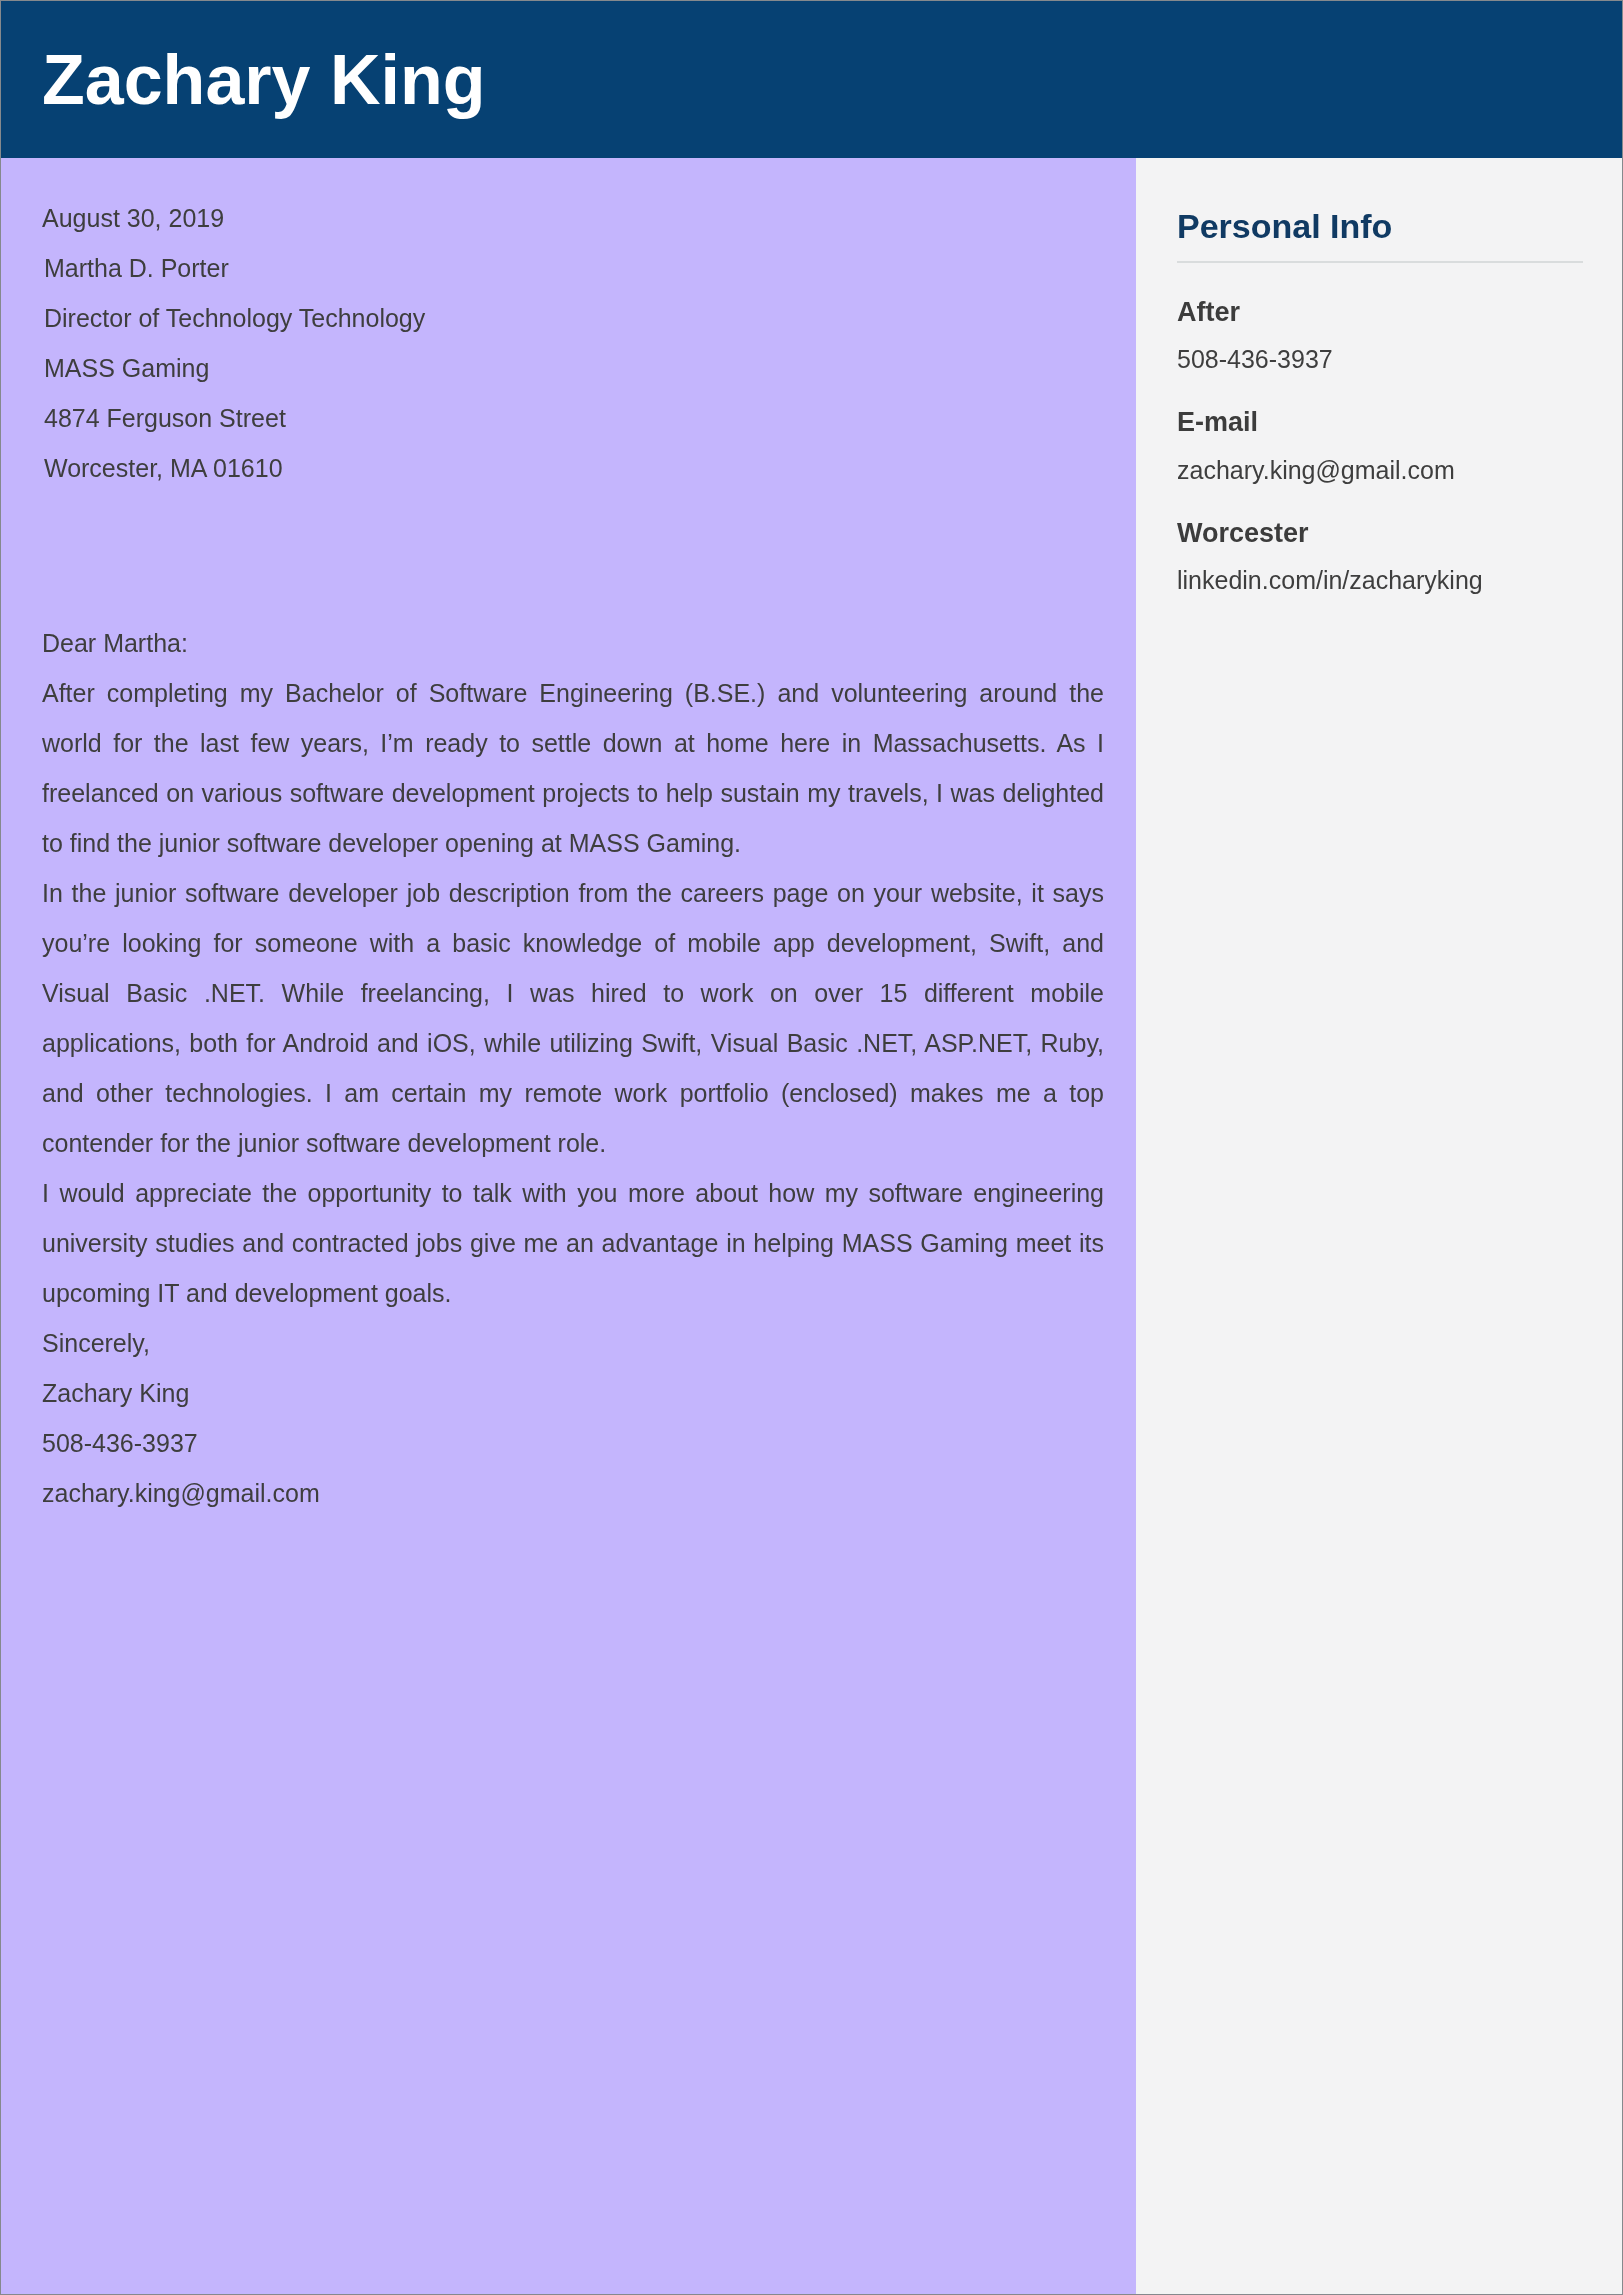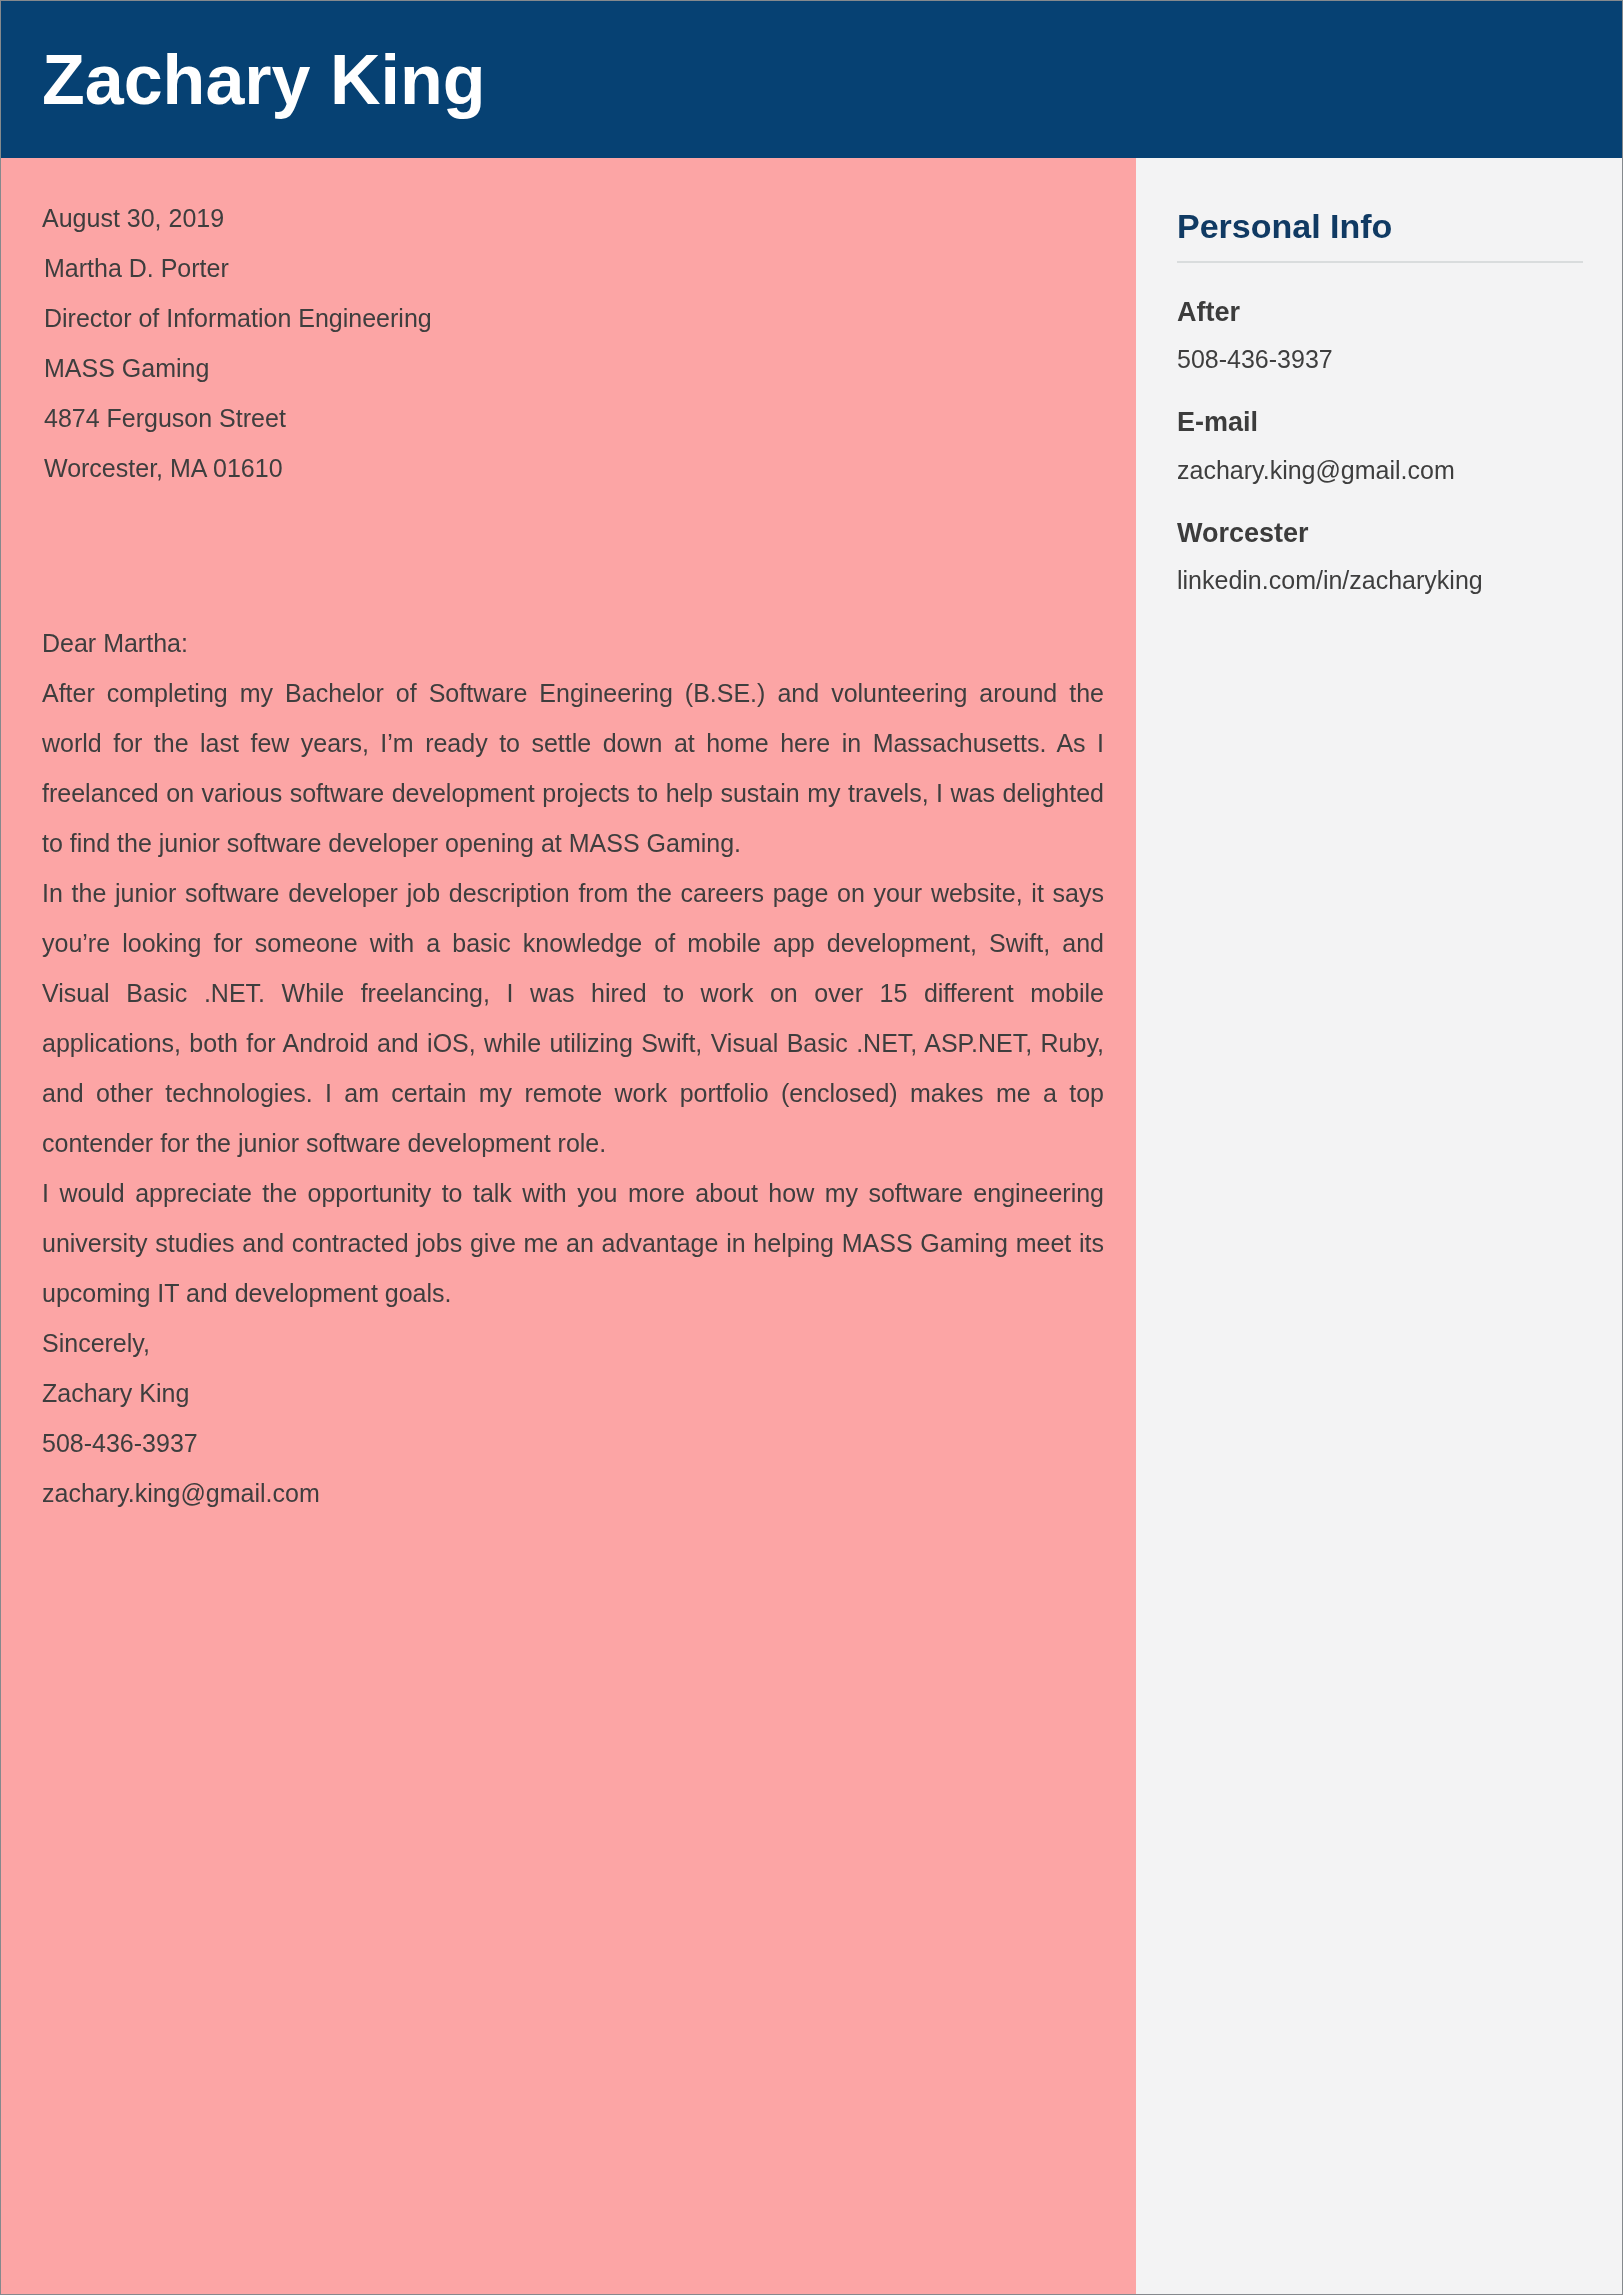--- a/index.html
+++ b/index.html
@@ -6,21 +6,21 @@
     margin: 0;
     padding: 0;
     background: #ffffff;
     font-family: "Liberation Sans", sans-serif;
   }
   .page {
     position: relative;
     width: 1623px;
     height: 2295px;
     box-sizing: border-box;
-    background: #fca5a5;
+    background: #c4b5fd;
     border: 1.8px solid var(--page_border, #85898d);
     overflow: hidden;
   }
   .header {
     position: absolute;
     top: 0; left: 0; right: 0;
     height: 157px;
     background: var(--header_bg, #064173);
     display: flex;
     align-items: center;
@@ -98,21 +98,21 @@
 
   <header class="header">
     <h1 class="page-title">Zachary King</h1>
   </header>
 
   <main class="main">
     <p class="date-line">August 30, 2019</p>
 
     <div class="recipient">
       <p>Martha D. Porter</p>
-      <p>Director of Information Engineering</p>
+      <p>Director of Technology Technology</p>
       <p>MASS Gaming</p>
       <p>4874 Ferguson Street</p>
       <p>Worcester, MA 01610</p>
     </div>
 
     <p class="salutation">Dear Martha:</p>
 
     <p class="body-paragraph">After completing my Bachelor of Software Engineering (B.SE.) and volunteering around the world for the last few years, I’m ready to settle down at home here in Massachusetts. As I freelanced on various software development projects to help sustain my travels, I was delighted to find the junior software developer opening at MASS Gaming.</p>
     <p class="body-paragraph">In the junior software developer job description from the careers page on your website, it says you’re looking for someone with a basic knowledge of mobile app development, Swift, and Visual Basic .NET. While freelancing, I was hired to work on over 15 different mobile applications, both for Android and iOS, while utilizing Swift, Visual Basic .NET, ASP.NET, Ruby, and other technologies. I am certain my remote work portfolio (enclosed) makes me a top contender for the junior software development role.</p>
     <p class="body-paragraph">I would appreciate the opportunity to talk with you more about how my software engineering university studies and contracted jobs give me an advantage in helping MASS Gaming meet its upcoming IT and development goals.</p>

